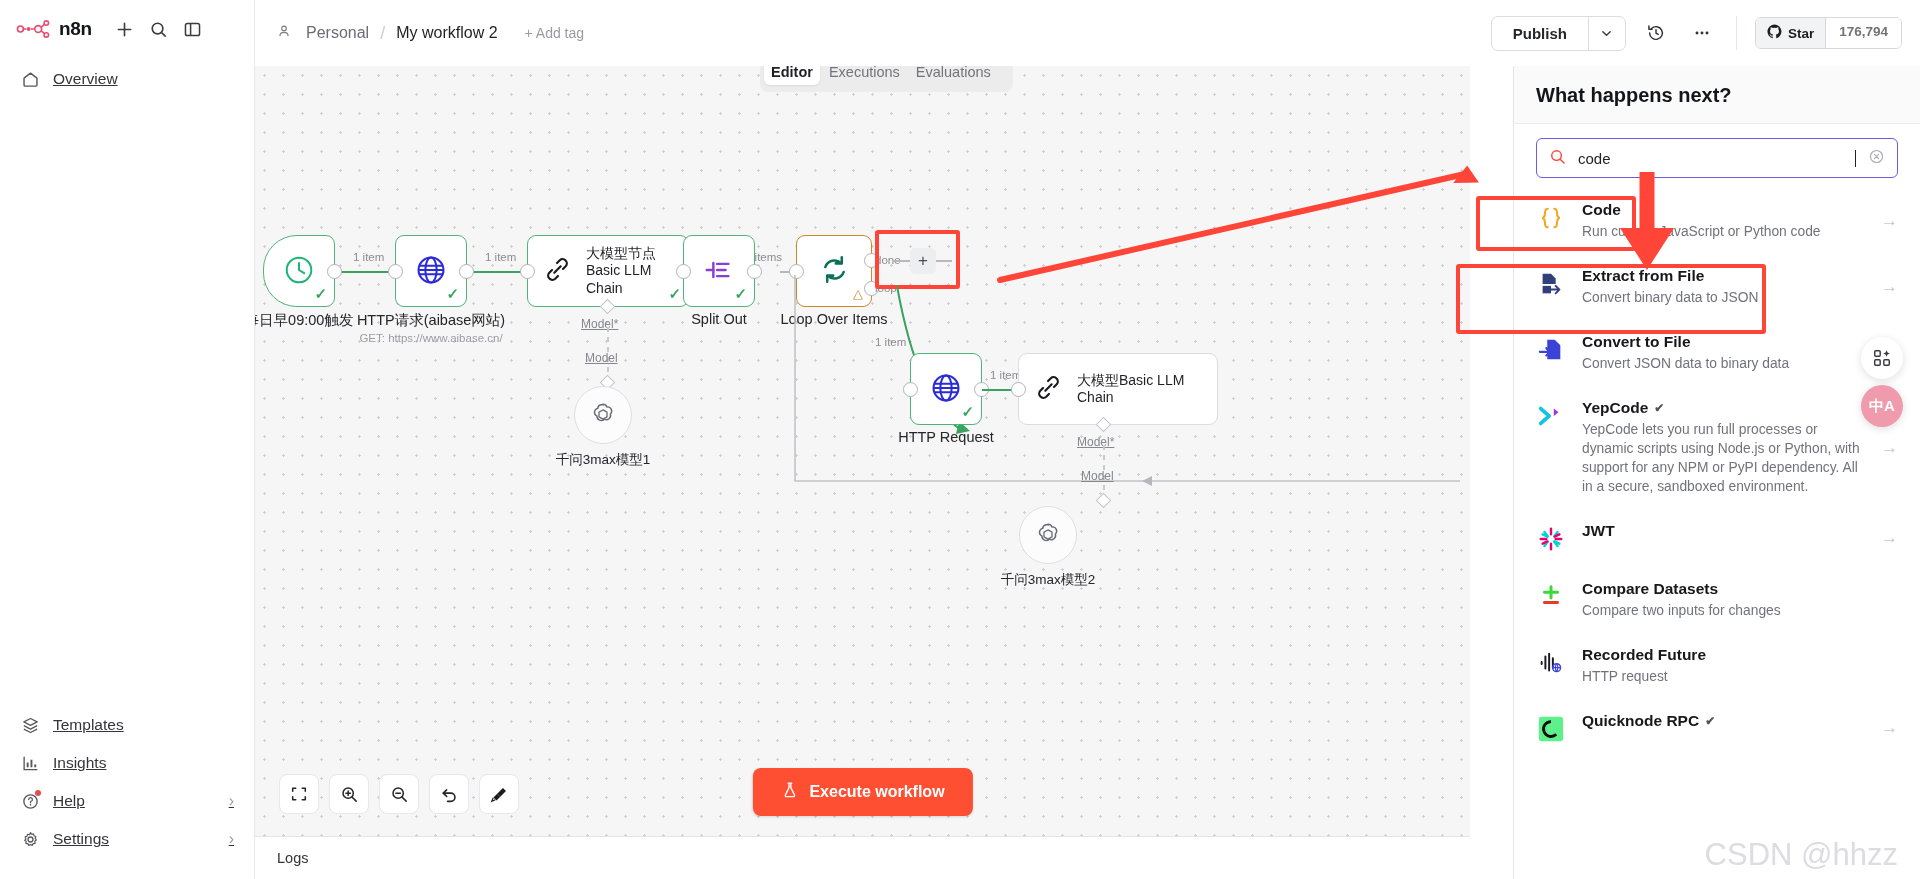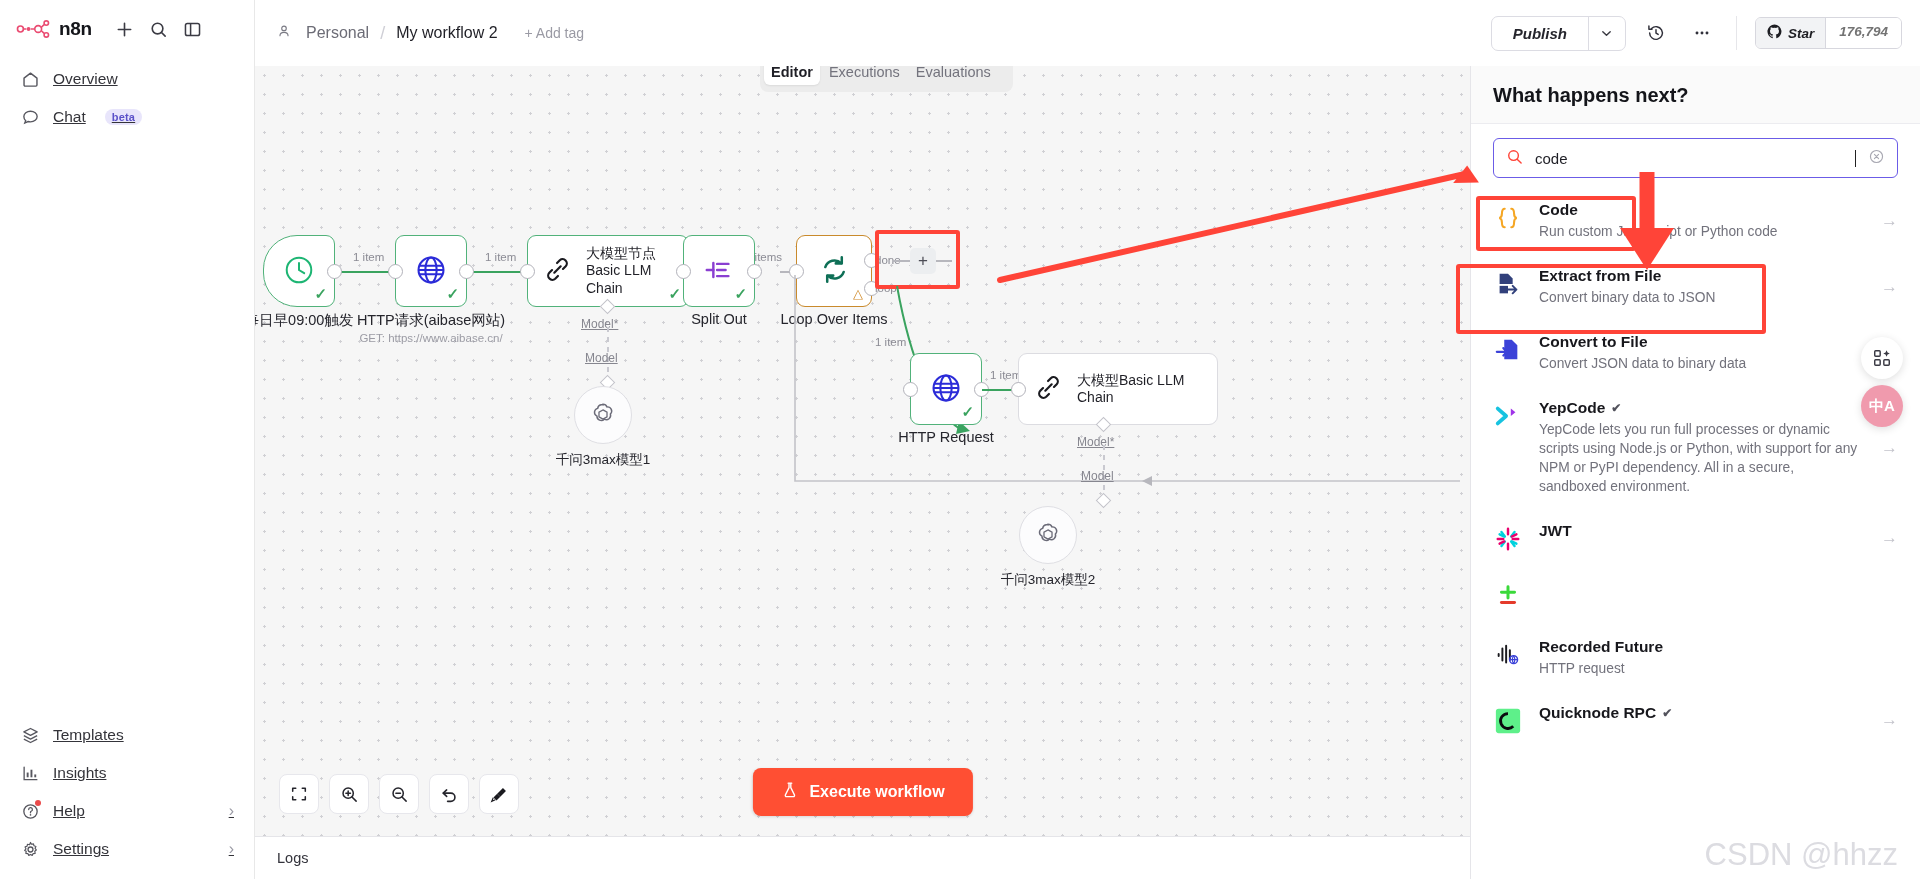--- a/index.html
+++ b/index.html
@@ -32,37 +32,37 @@
     padding:9px 10px; border-radius:7px; cursor:pointer;
     color:#34343a; font-size:15.5px;text-decoration:underline;
   }
   .sb-item .lbl { flex:0 0 auto; }
   .sb-ico { width:20px; height:20px; display:flex; align-items:center; justify-content:center; color:#57575f; position:relative;}
   .badge-beta {
     background:#e8e5fb; color:#5b51c9; font-size:11px; font-weight:700;
     padding:2px 7px; border-radius:10px; margin-left:6px; letter-spacing:0.2px;
   }
   .sb-spacer { flex:1; }
-  .sb-bottom { padding:0 10px 11px 10px; }
+  .sb-bottom { padding:0 10px 21px 10px; }
   .chev-r { margin-left:auto; color:#9a9aa4; font-size:16px; line-height:1; }
   .reddot { position:absolute; top:-1px; right:-1px; width:6px; height:6px; border-radius:50%; background:#ea4b4b; }
 
   
   #topbar {
     position:absolute; left:255px; top:0; width:1665px; height:66px;
     background:#fff; display:flex; align-items:center; padding:0 18px 0 22px;
     z-index:5;
   }
   .crumbs { display:flex; align-items:center; gap:11px; font-size:16px; }
   .crumb-personal { display:flex; align-items:center; gap:15px; color:#6c6c76; }
   .crumb-sep { color:#cfcfd6; font-size:18px; }
   .crumb-title { color:#1f1f26; font-weight:400; }
   .add-tag { margin-left:16px; color:#9a9aa4; font-size:14px; cursor:pointer; }
 
-  .tb-right { margin-left:auto; display:flex; align-items:center; gap:14px;font-style:italic; }
+  .tb-right { margin-left:auto; display:flex; align-items:center; gap:14px; }
   .publish-grp { display:flex; border:1px solid #dcdce3; border-radius:7px; overflow:hidden; background:#fff; }
   .publish-btn { padding:8px 21px; font-size:15px; font-weight:600; color:#25252c; cursor:pointer; }
   .publish-caret { width:37px; display:flex; align-items:center; justify-content:center; border-left:1px solid #dcdce3; cursor:pointer; color:#3b3b43;}
   .tb-icon { width:32px;height:32px;display:flex;align-items:center;justify-content:center;border-radius:6px;cursor:pointer;color:#30303a;}
   .tb-divider { width:1px; height:34px; background:#e6e6ea; margin:0 4px; }
   .gh-grp { display:flex; border:1px solid #d7d7de; border-radius:6px; overflow:hidden; font-size:13.5px; }
   .gh-star { display:flex; align-items:center; gap:6px; padding:6px 11px; background:#f2f3f5; color:#1d1d22; font-weight:600; cursor:pointer;}
   .gh-count { padding:6px 13px; background:#fff; color:#737373; font-weight:600; border-left:1px solid #d7d7de;}
 
   
@@ -148,21 +148,21 @@
   }
   #execbtn {
     position:absolute; left:50%; transform:translateX(-50%); bottom:20px;
     background:#ff4f33; color:#fff; border-radius:8px; padding:13px 28px;
     display:flex; align-items:center; gap:11px; font-size:16px; font-weight:700; cursor:pointer;
     box-shadow:0 1px 3px rgba(0,0,0,.12);
   }
 
   
   #rpanel {
-    position:absolute; right:0; top:66px; width:450px; height:813px;
+    position:absolute; right:0; top:66px; width:407px; height:813px;
     background:#fff; border-left:1px solid #e5e5e9; display:flex; flex-direction:column;
     z-index:6;
     justify-content:flex-end;
   }
   .rp-head { padding:18px 22px 16px 22px; background:#fafafa; border-bottom:1px solid #ececf0; }
   .rp-title { font-size:20px; font-weight:700; color:#14151a; }
   .rp-searchwrap { padding:14px 22px 10px 22px; position:relative; }
   .rp-search {
     display:flex; align-items:center; gap:12px;
     border:1px solid #6b5ce7; border-radius:6px; height:40px; padding:0 12px;
@@ -239,29 +239,20 @@
 
   <div class="sb-nav">
     <div class="sb-item">
       <span class="sb-ico">
         <svg width="19" height="19" viewBox="0 0 20 20">
             <path d="M3.2 8.6L10 3.3l6.8 5.3v7.3a1.1 1.1 0 0 1-1.1 1.1H4.3a1.1 1.1 0 0 1-1.1-1.1z" fill="none" stroke="#57575f" stroke-width="1.5" stroke-linejoin="round"></path>
           </svg>
       </span>
       <span class="lbl">Overview</span>
     </div>
-    <div class="sb-item">
-      <span class="sb-ico">
-        <svg width="19" height="19" viewBox="0 0 20 20">
-            <path d="M10 3.4c3.9 0 7 2.5 7 5.6s-3.1 5.6-7 5.6c-.9 0-1.8-.13-2.6-.37L4 15.8l.9-2.5C3.7 12.3 3 10.8 3 9c0-3.1 3.1-5.6 7-5.6z" fill="none" stroke="#57575f" stroke-width="1.45"></path>
-          </svg>
-      </span>
-      <span class="lbl">Chat</span>
-      <span class="badge-beta">beta</span>
-    </div>
   </div>
 
   <div class="sb-spacer"></div>
 
   <div class="sb-bottom">
     <div class="sb-item">
       <span class="sb-ico">
         <svg width="19" height="19" viewBox="0 0 20 20">
             <path d="M10 2.6l7 3.6-7 3.6-7-3.6z" fill="none" stroke="#57575f" stroke-width="1.4" stroke-linejoin="round"></path>
             <path d="M3 10.2l7 3.6 7-3.6M3 13.8l7 3.6 7-3.6" fill="none" stroke="#57575f" stroke-width="1.4" stroke-linejoin="round"></path>
@@ -709,20 +700,26 @@
       <span class="rp-arrow">→</span>
     </div>
 
     <div class="rp-item">
       <span class="rp-ico">
         <svg width="28" height="28" viewBox="0 0 30 30">
             <path d="M15 4v12M8 10h14" stroke="#3ad93a" stroke-width="3.2" stroke-linecap="round"></path>
             <path d="M8 21h14" stroke="#e43b2b" stroke-width="3.2" stroke-linecap="round"></path>
           </svg>
       </span>
+      <span class="rp-txt">
+        <span class="rp-name">
+            <span>Compare Datasets</span>
+          </span>
+        <div class="rp-desc">Compare two inputs for changes</div>
+      </span>
       <span class="rp-arrow"></span>
     </div>
 
     <div class="rp-item">
       <span class="rp-ico">
         <svg width="28" height="28" viewBox="0 0 30 30">
             <g stroke="#1a1a1f" stroke-width="2.1" stroke-linecap="round">
               <path d="M5 14v2M9 8v13M13 5v18M17 10v10"></path>
             </g>
             <circle cx="21" cy="20" r="4.2" fill="none" stroke="#3b42d8" stroke-width="1.6"></circle>

